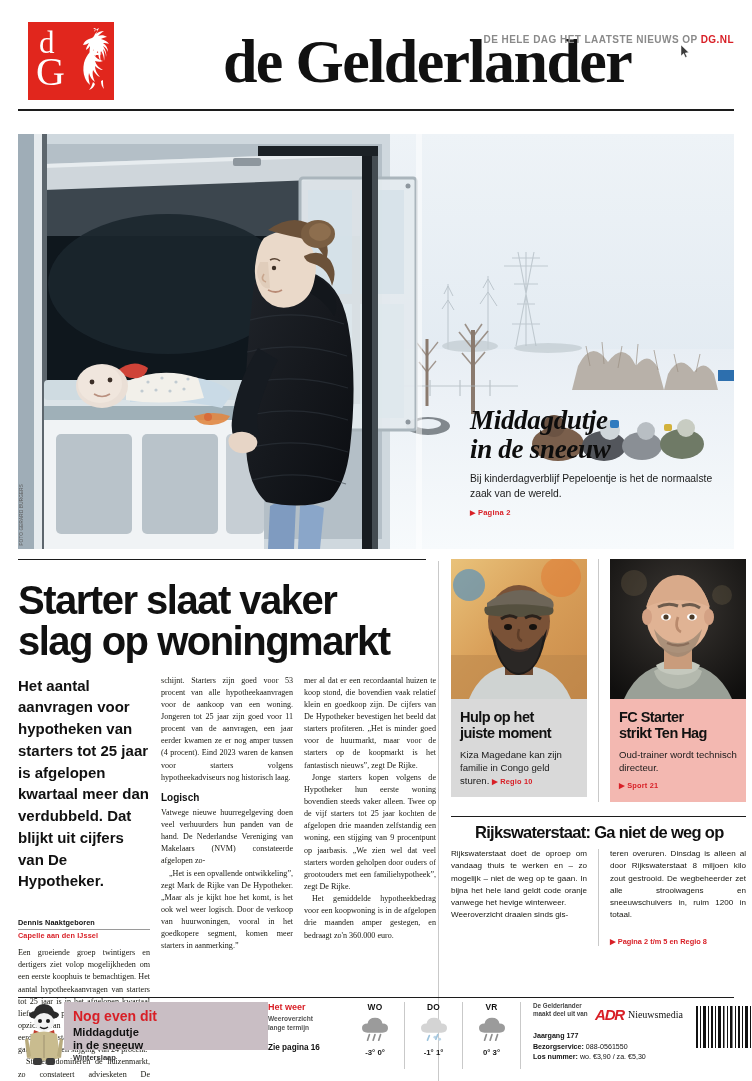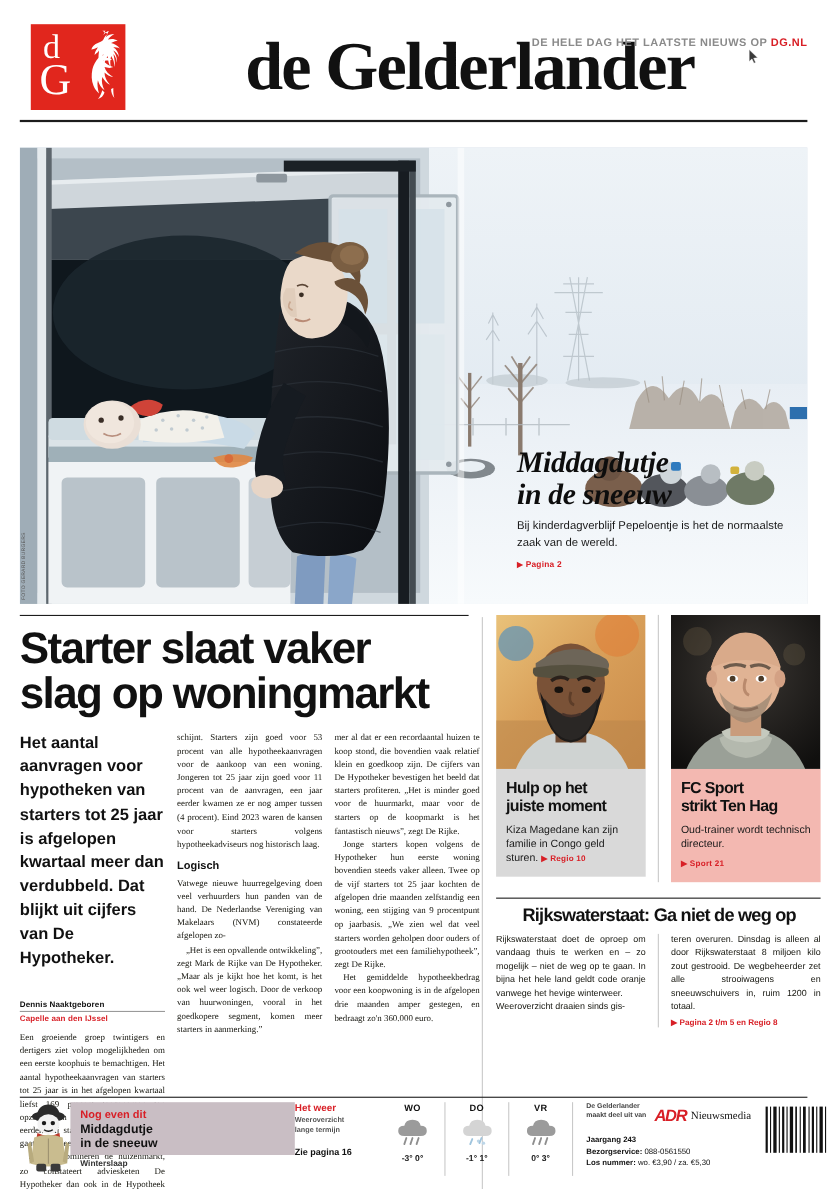--- a/index.html
+++ b/index.html
@@ -200,21 +200,21 @@
     flex: 0 0 auto;
   }
   .rule-kicker { border-top: 1.5px solid #1c1c1c; }
 
   .headline {
     font-size: 40px;
     font-weight: 800;
     line-height: 1.02;
     letter-spacing: -1.5px;
     color: #111;
-    margin-top: 10px;
+    margin-top: 20px;
     margin-bottom: 13px;
   }
 
   .story-cols {
     display: flex;
     gap: 11px;
     font-family: "Liberation Serif", serif;
   }
   .story-col { width: 132px; flex: 0 0 132px; }
 
@@ -303,21 +303,21 @@
   .rw-col { width: 136px; flex: 0 0 136px; }
   .rw-divider { width: 1px; background: #c9c9c9; margin: 1px 11px 0; }
   .rw-col p {
     font-size: 8.1px;
     line-height: 1.5;
     text-align: justify;
     color: #16160f;
     hyphens: auto;
   }
   .rw-col p + p { text-indent: 0; }
-  .rw-ref { font-size: 7.4px; font-weight: 800; color: #d81f26; margin-top: 4px; }
+  .rw-ref { font-size: 7.4px; font-weight: 800; color: #d81f26; margin-top: 16px; }
 
   
   .footer {
     position: absolute;
     left: 18px; right: 18px;
     bottom: 12px;
     height: 72px;
     border-top: 1.2px solid #1c1c1c;
     display: flex;
     align-items: stretch;
@@ -326,21 +326,21 @@
 
   .f-mascot { width: 52px; flex: 0 0 52px; position: relative; }
   .f-nog {
     flex: 0 0 190px;
     background: #c9bec4;
     padding: 6px 9px 4px;
     margin-left: -6px;
     position: relative;
     height: 48px;
   }
-  .f-nog .lbl { font-size: 10px; font-weight: 800; color: #d81f26; }
+  .f-nog .lbl { font-size: 14px; font-weight: 800; color: #d81f26; }
   .f-nog .t1 { font-size: 11.2px; font-weight: 800; color: #111; line-height: 1.16; margin-top: 2px; }
   .f-sleep { font-size: 7.6px; color: #333; font-weight: 600; margin-top: 3px; margin-left: 3px; }
 
   .f-weather { flex: 1 1 auto; display: flex; }
   .f-weather-label { width: 78px; flex: 0 0 78px; }
   .f-weather-label .hw { font-size: 9px; font-weight: 800; color: #d81f26; }
   .f-weather-label .sub { font-size: 6.6px; color: #555; line-height: 1.3; margin-top: 3px; font-weight: 600; }
   .f-weather-label .zp { font-size: 8.2px; font-weight: 800; color: #111; margin-top: 11px; }
 
   .wday { width: 58px; flex: 0 0 58px; text-align: center; position: relative; }
@@ -727,21 +727,21 @@
               <circle cx="82" cy="58" r="2.6" fill="#4a3a28"></circle>
 
               <path d="M68 58 q-4 12 3 15" stroke="#b98a6d" stroke-width="2.6" fill="none"></path>
 
               <path d="M44 70 q6 26 24 28 q18 -2 24 -28 q-10 14 -24 14 q-14 0 -24 -14 z" fill="#9a8572" opacity="0.75"></path>
               <path d="M57 84 q11 5 22 0" stroke="#8a6e5b" stroke-width="2.4" fill="none"></path>
             </svg>
           </div>
           <div class="card-text card-pink">
             <h3>
-              <span>FC Sport</span><br>
+              <span>FC Starter</span><br>
               <span>strikt Ten Hag</span>
             </h3>
             <p>Oud-trainer wordt technisch directeur.</p>
             <div class="ref">
               <span>▶</span>
               <span>Sport 21</span>
             </div>
           </div>
         </div>
       </div>
@@ -862,21 +862,21 @@
     <div class="f-info">
       <div class="line1">
         <span>De Gelderlander</span><br>
         <span>maakt deel uit van</span>
       </div>
       <div class="f-adr">
         <span class="adr-mark">ADR</span>
         <span class="adr-txt">Nieuwsmedia</span>
       </div>
       <div class="f-meta">
-        <div><b>Jaargang 243</b></div>
+        <div><b>Jaargang 177</b></div>
         <div>
           <b>Bezorgservice:</b>
           <span class="nrm">088-0561550</span>
         </div>
         <div>
           <b>Los nummer:</b>
           <span class="nrm">wo. €3,90 / za. €5,30</span>
         </div>
       </div>
     </div>

